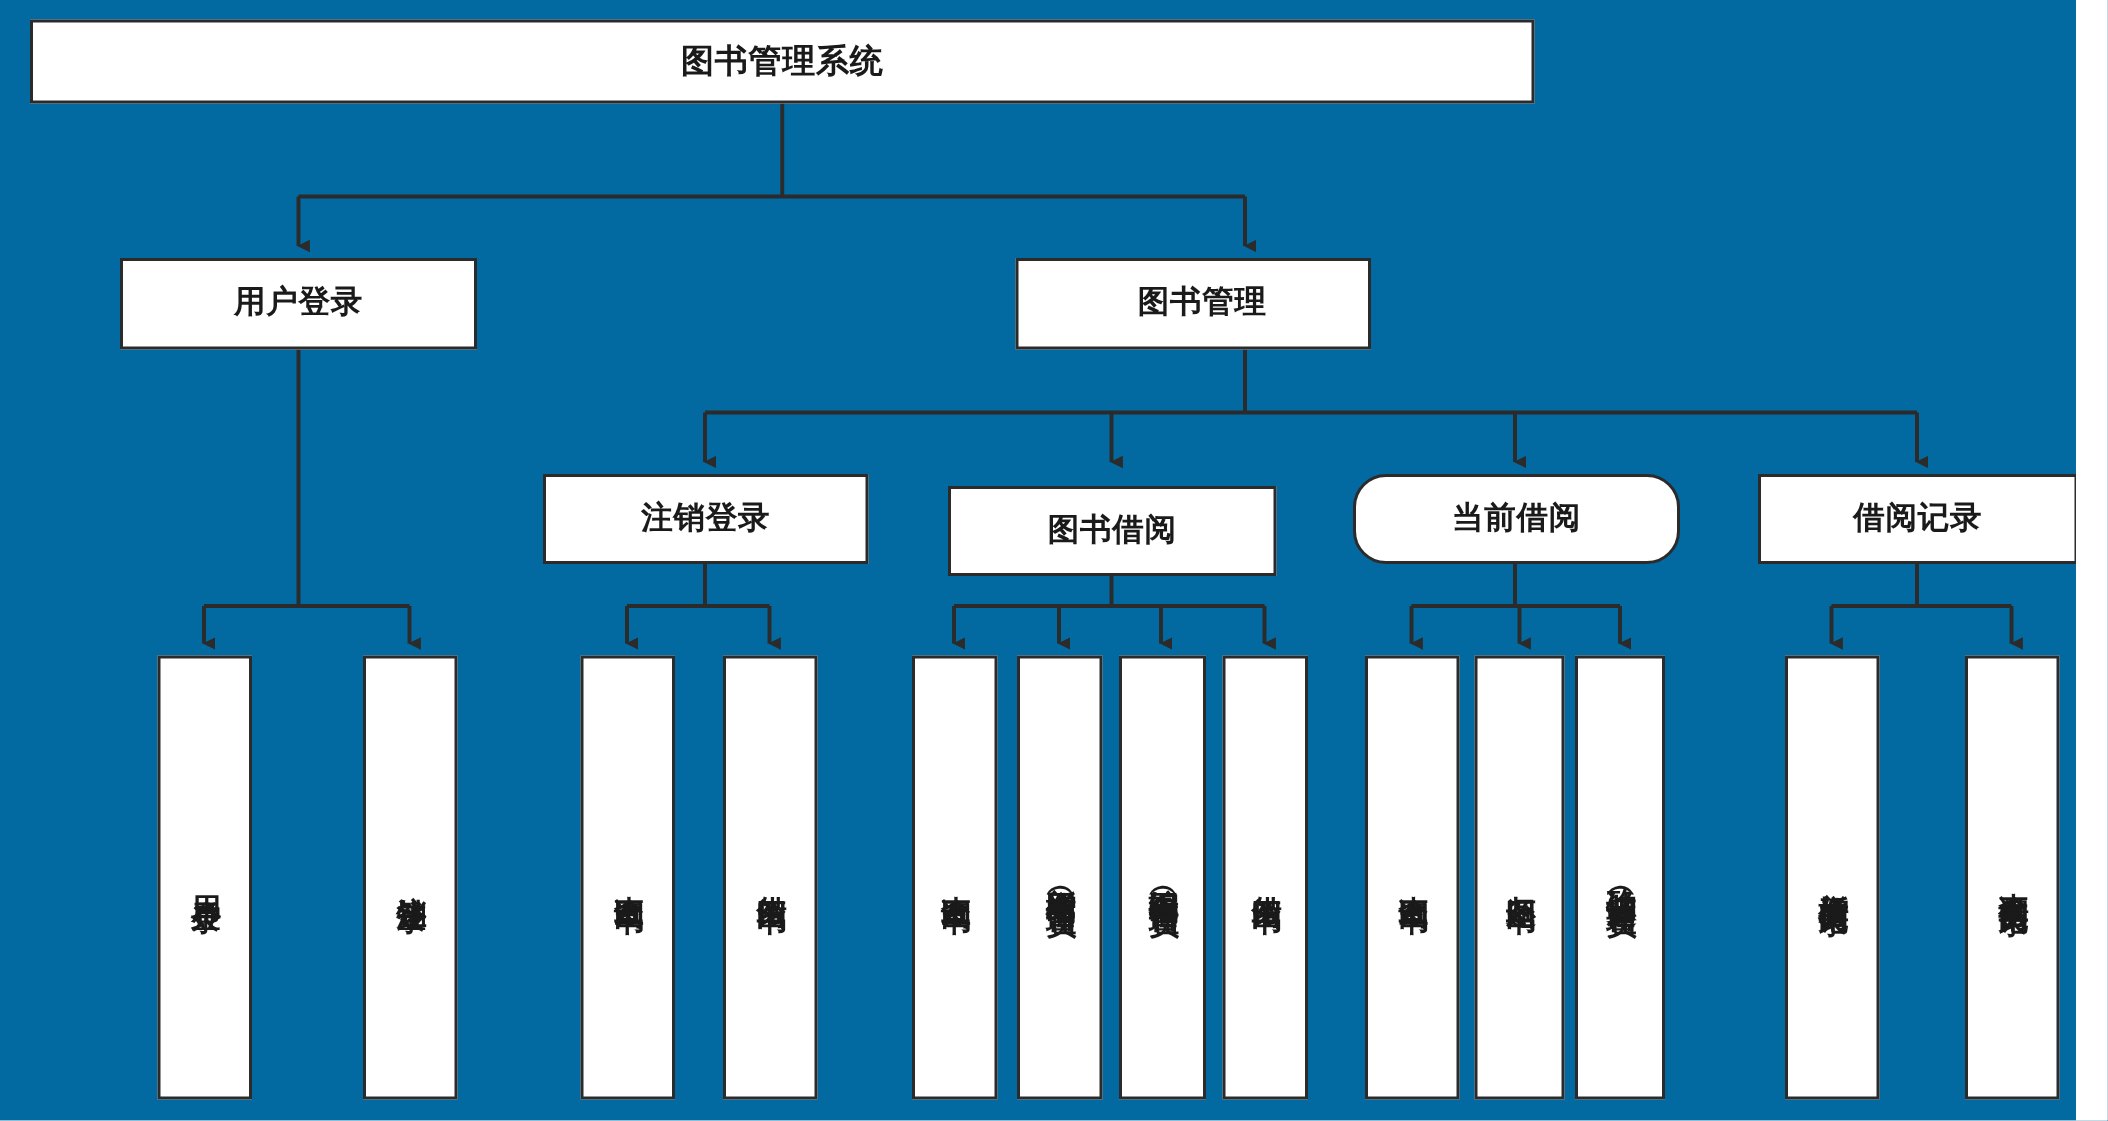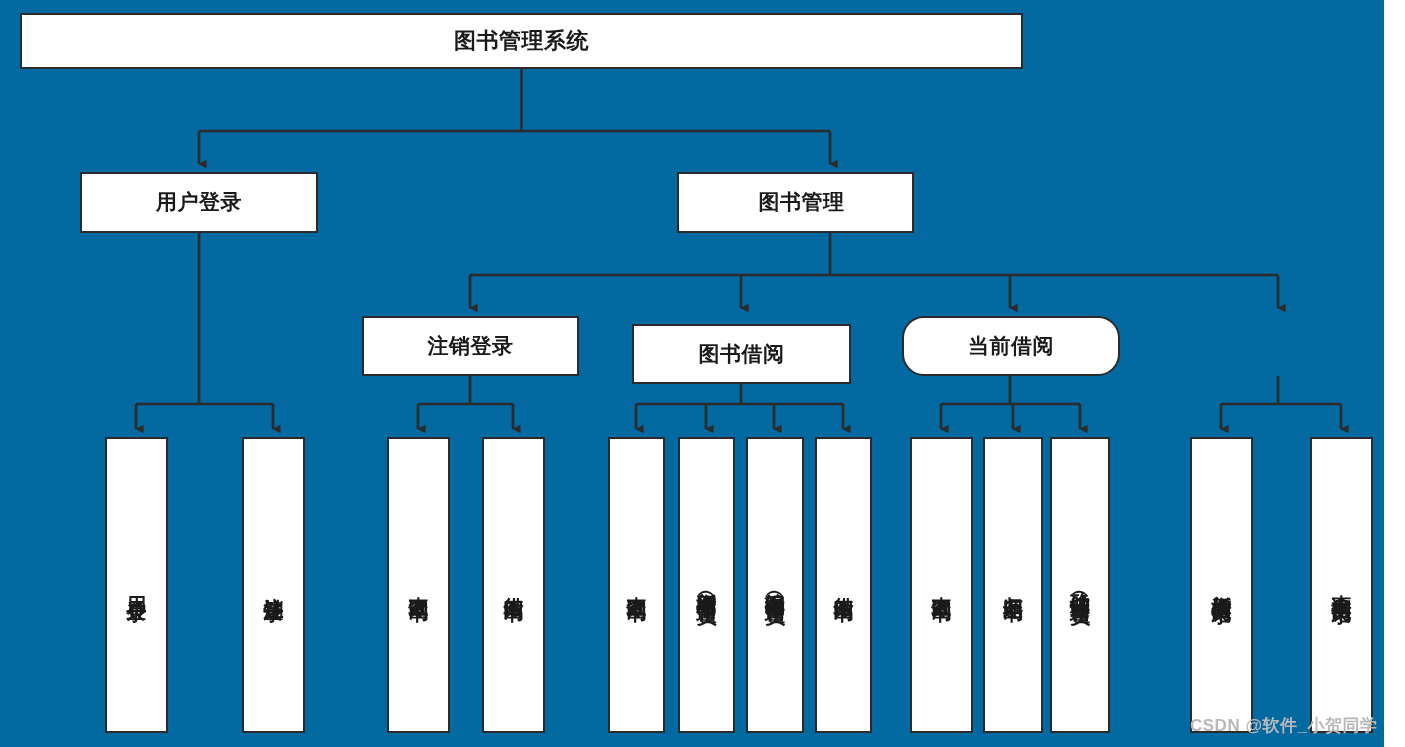--- a/index.html
+++ b/index.html
@@ -144,20 +144,23 @@
 
   <div class="node horiz" style="left: 362px; top: 316px; width: 217px; height: 60px;">
     <span class="node-label">注销登录</span>
   </div>
   <div class="node horiz" style="left: 632px; top: 308px; width: 219px; height: 60px; margin-top: 16px;">
     <span class="node-label">图书借阅</span>
   </div>
   <div class="node horiz" style="left: 902px; top: 316px; width: 218px; height: 60px; border-radius: 22px;">
     <span class="node-label">当前借阅</span>
   </div>
+  <div class="node horiz" style="left: 1172px; top: 316px; width: 213px; height: 60px;">
+    <span class="node-label">借阅记录</span>
+  </div>
 
   <div class="node vert" style="left: 105px; top: 437px; width: 63px; height: 296px;">
     <span class="node-label">用户登录</span>
   </div>
   <div class="node vert" style="left: 242px; top: 437px; width: 63px; height: 296px;">
     <span class="node-label">注销登录</span>
   </div>
 
   <div class="node vert" style="left: 387px; top: 437px; width: 63px; height: 296px;">
     <span class="node-label">查询图书</span>
@@ -189,15 +192,14 @@
     <span class="node-label">确认归还（管理员）</span>
   </div>
 
   <div class="node vert" style="left: 1190px; top: 437px; width: 63px; height: 296px;">
     <span class="node-label">新增借阅记录</span>
   </div>
   <div class="node vert" style="left: 1310px; top: 437px; width: 63px; height: 296px;">
     <span class="node-label">查询借阅记录</span>
   </div>
 
-  <div class="watermark" style="left:1190px; top:714px;">CSDN @软件_小贺同学</div>
 
 </div>
 
 </body></html>

